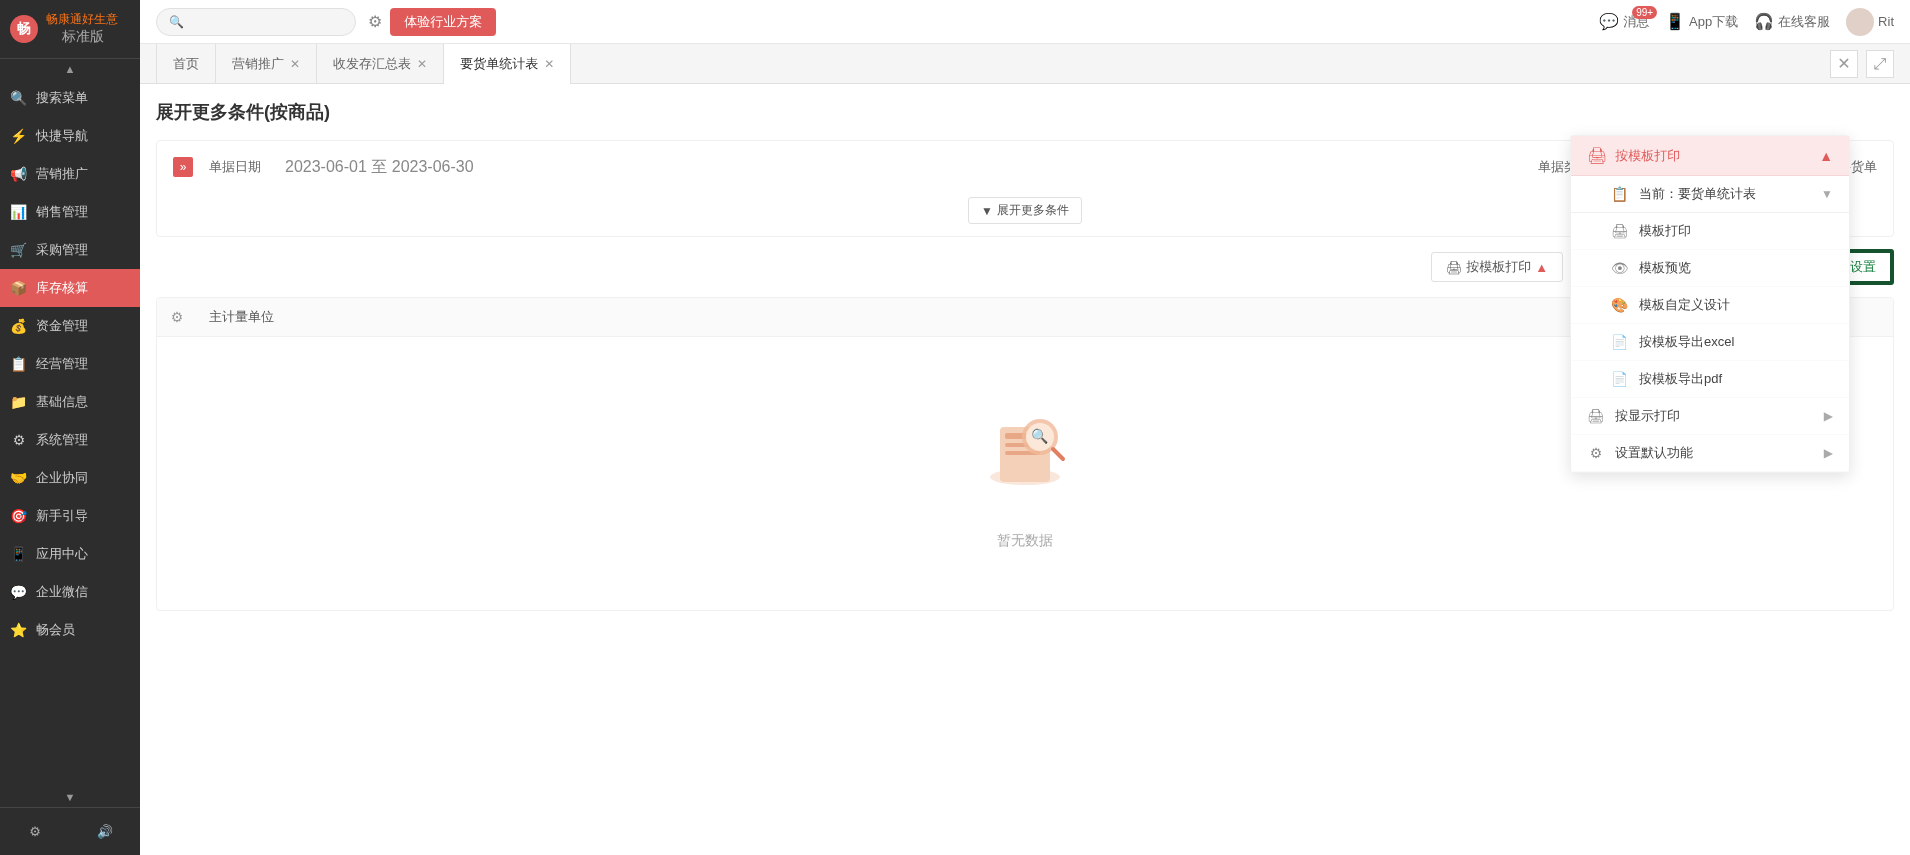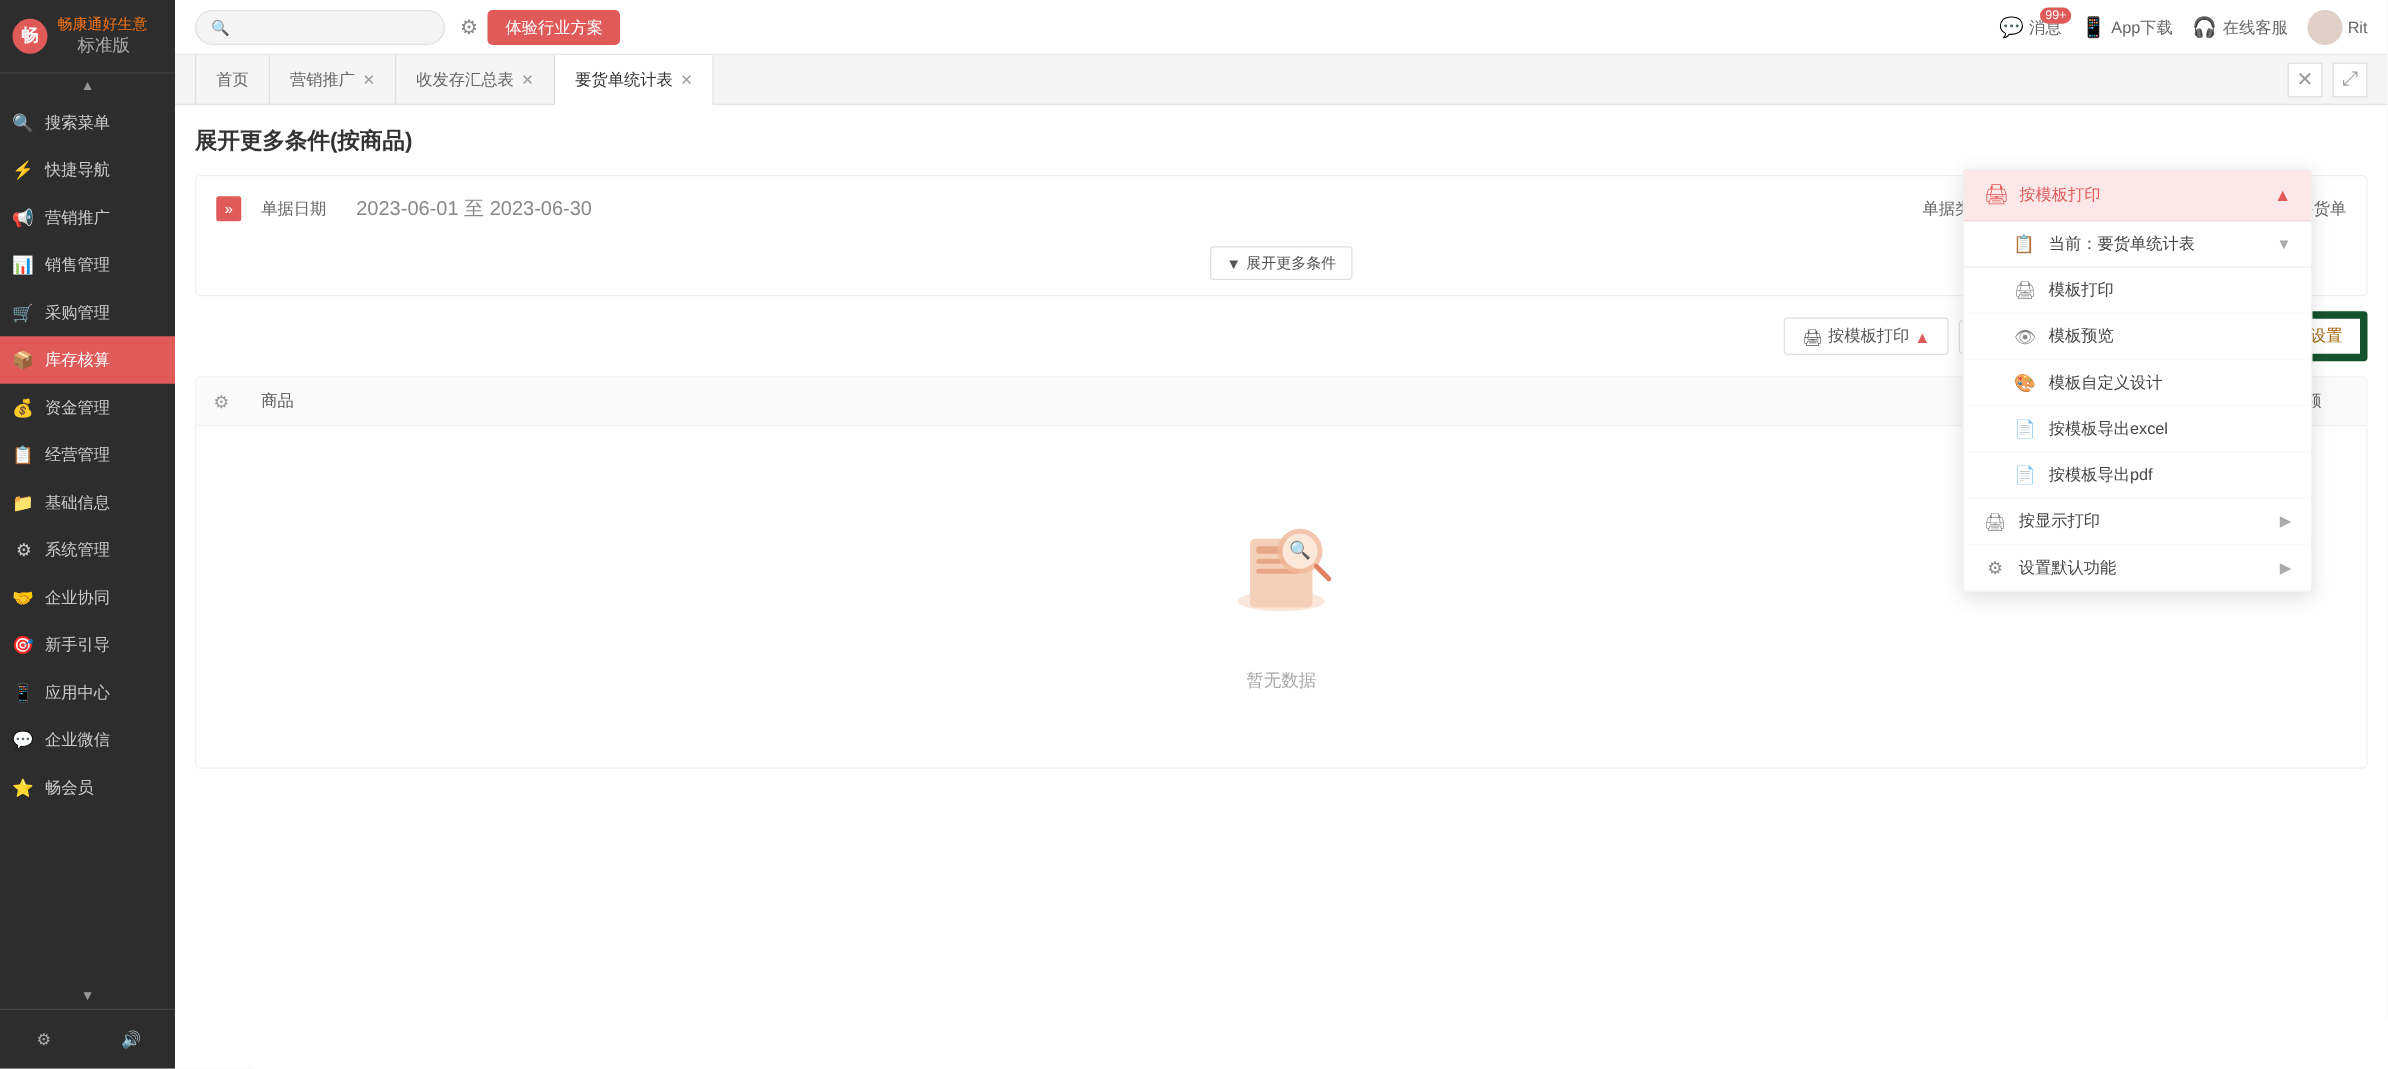--- a/index.html
+++ b/index.html
@@ -70,21 +70,21 @@
     .empty-icon { font-size: 80px; margin-bottom: 16px; }
     .empty-text { color: #aaa; font-size: 14px; }
 
     
     .action-bar { display: flex; align-items: center; justify-content: flex-end; gap: 8px; margin-bottom: 12px; }
     .action-btn { padding: 5px 14px; border-radius: 3px; font-size: 13px; cursor: pointer; display: flex; align-items: center; gap: 4px; }
     .action-btn-print { background: #fff; border: 1px solid #e0e0e0; color: #555; }
     .action-btn-export { background: #fff; border: 1px solid #e0e0e0; color: #555; }
     .action-btn-refresh { background: #fff; border: 1px solid #e0e0e0; color: #555; }
     .action-btn-query { background: #e05a5a; border: 1px solid #e05a5a; color: white; }
-    .action-btn-settings { background: #fff; border: 6px solid #14532d; color: #a16207; }
+    .action-btn-settings { background: #fff; border: 4px solid #14532d; color: #15803d; }
     .action-btn-more { background: #fff; border: 1px solid #e0e0e0; color: #555; padding: 5px 8px; }
 
     
     .dropdown-overlay { position: fixed; top: 135px; right: 60px; width: 280px; background: white; border: 1px solid #f0f0f0; border-radius: 4px; box-shadow: 0 4px 16px rgba(0,0,0,0.12); z-index: 1000; }
     .dropdown-header { background: #fce8e8; padding: 10px 16px; display: flex; align-items: center; justify-content: space-between; border-bottom: 1px solid #f5d5d5; cursor: pointer; }
     .dropdown-header-left { display: flex; align-items: center; gap: 8px; color: #e05a5a; font-size: 13px; font-weight: 500; }
     .dropdown-header-icon { font-size: 16px; }
     .dropdown-collapse-btn { color: #e05a5a; font-size: 14px; cursor: pointer; }
     .dropdown-item { padding: 9px 16px 9px 40px; display: flex; align-items: center; gap: 10px; cursor: pointer; color: #444; font-size: 13px; border-bottom: 1px solid #fafafa; }
     .dropdown-item-icon { color: #888; font-size: 14px; width: 18px; text-align: center; }
@@ -294,21 +294,20 @@
       </button>
       <button class="action-btn action-btn-query">查询</button>
       <button class="action-btn action-btn-settings">设置</button>
     </div>
 
     <div class="table-wrapper">
       <div class="table-header">
         <div class="table-th">
           <span class="table-settings-icon">⚙</span>
         </div>
-        <div class="table-th">商品</div>
         <div class="table-th">主计量单位</div>
         <div class="table-th">主数量</div>
         <div class="table-th">零售金额</div>
       </div>
 
       <div class="empty-state">
         <div class="empty-icon">
           <svg width="100" height="100" viewBox="0 0 100 100" xmlns="http://www.w3.org/2000/svg">
             <ellipse cx="50" cy="80" rx="35" ry="8" fill="#f5d0b8" opacity="0.5"></ellipse>
             <rect x="25" y="30" width="50" height="55" rx="4" fill="#f5d0b8"></rect>

